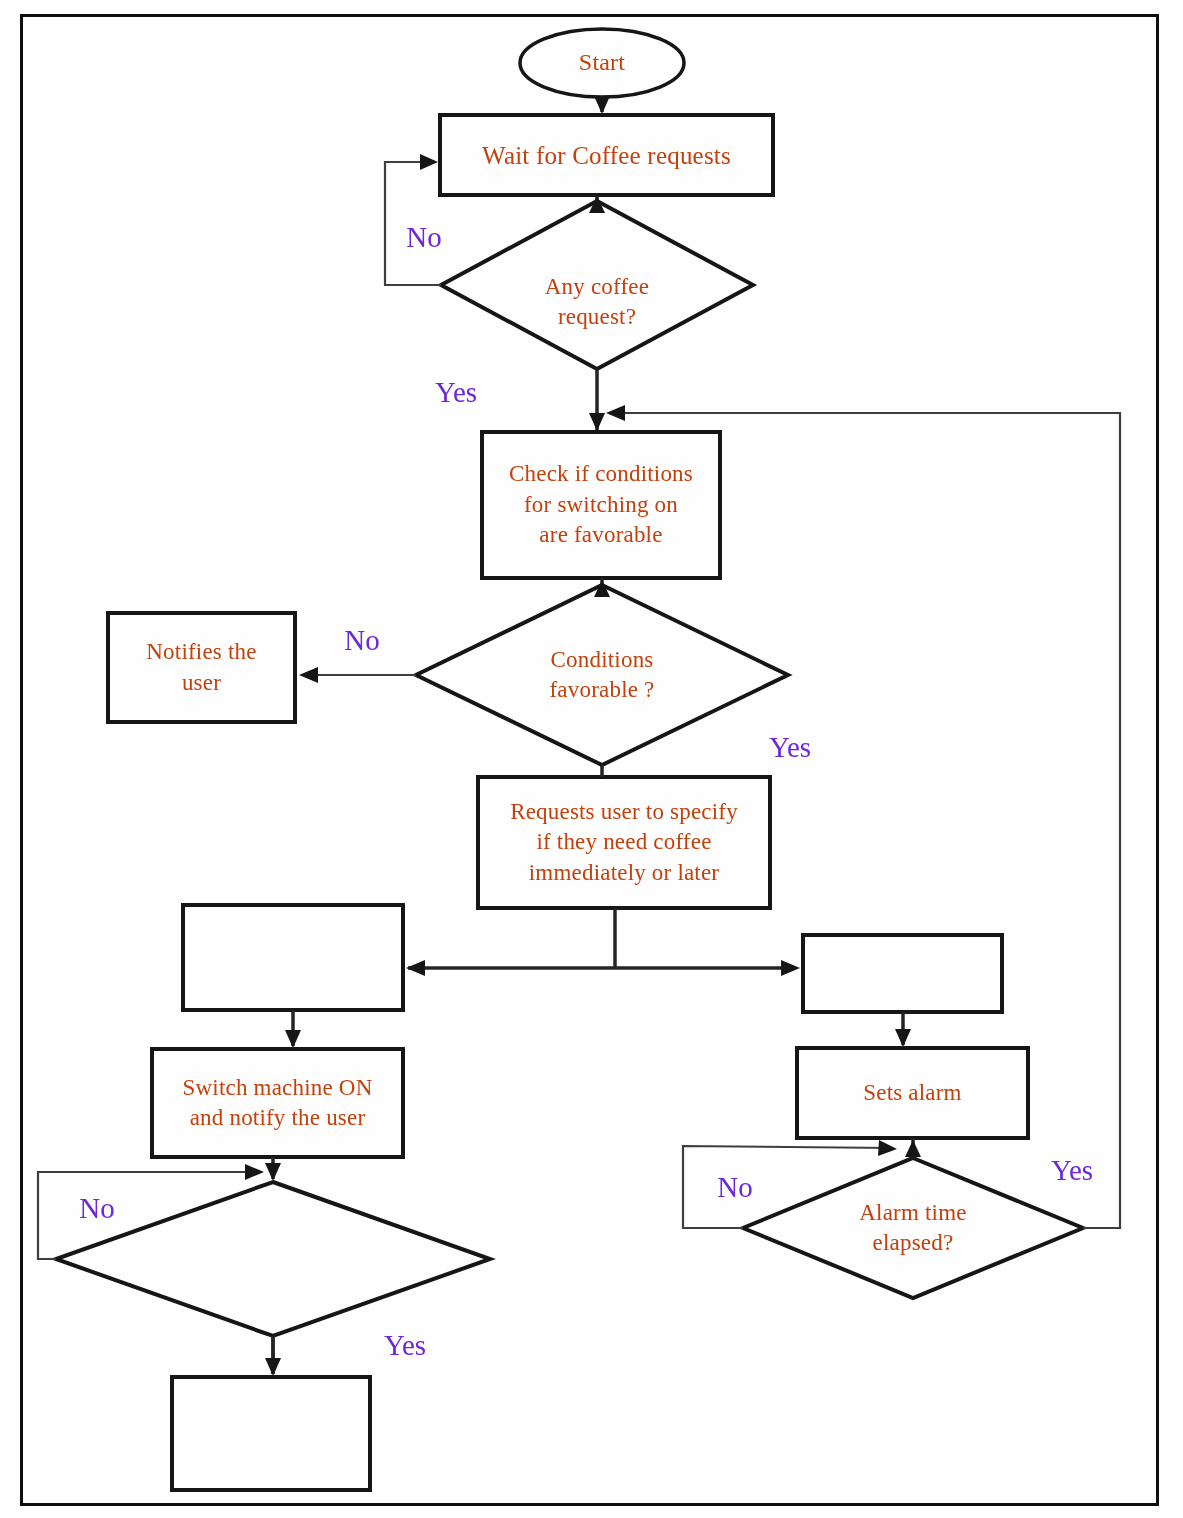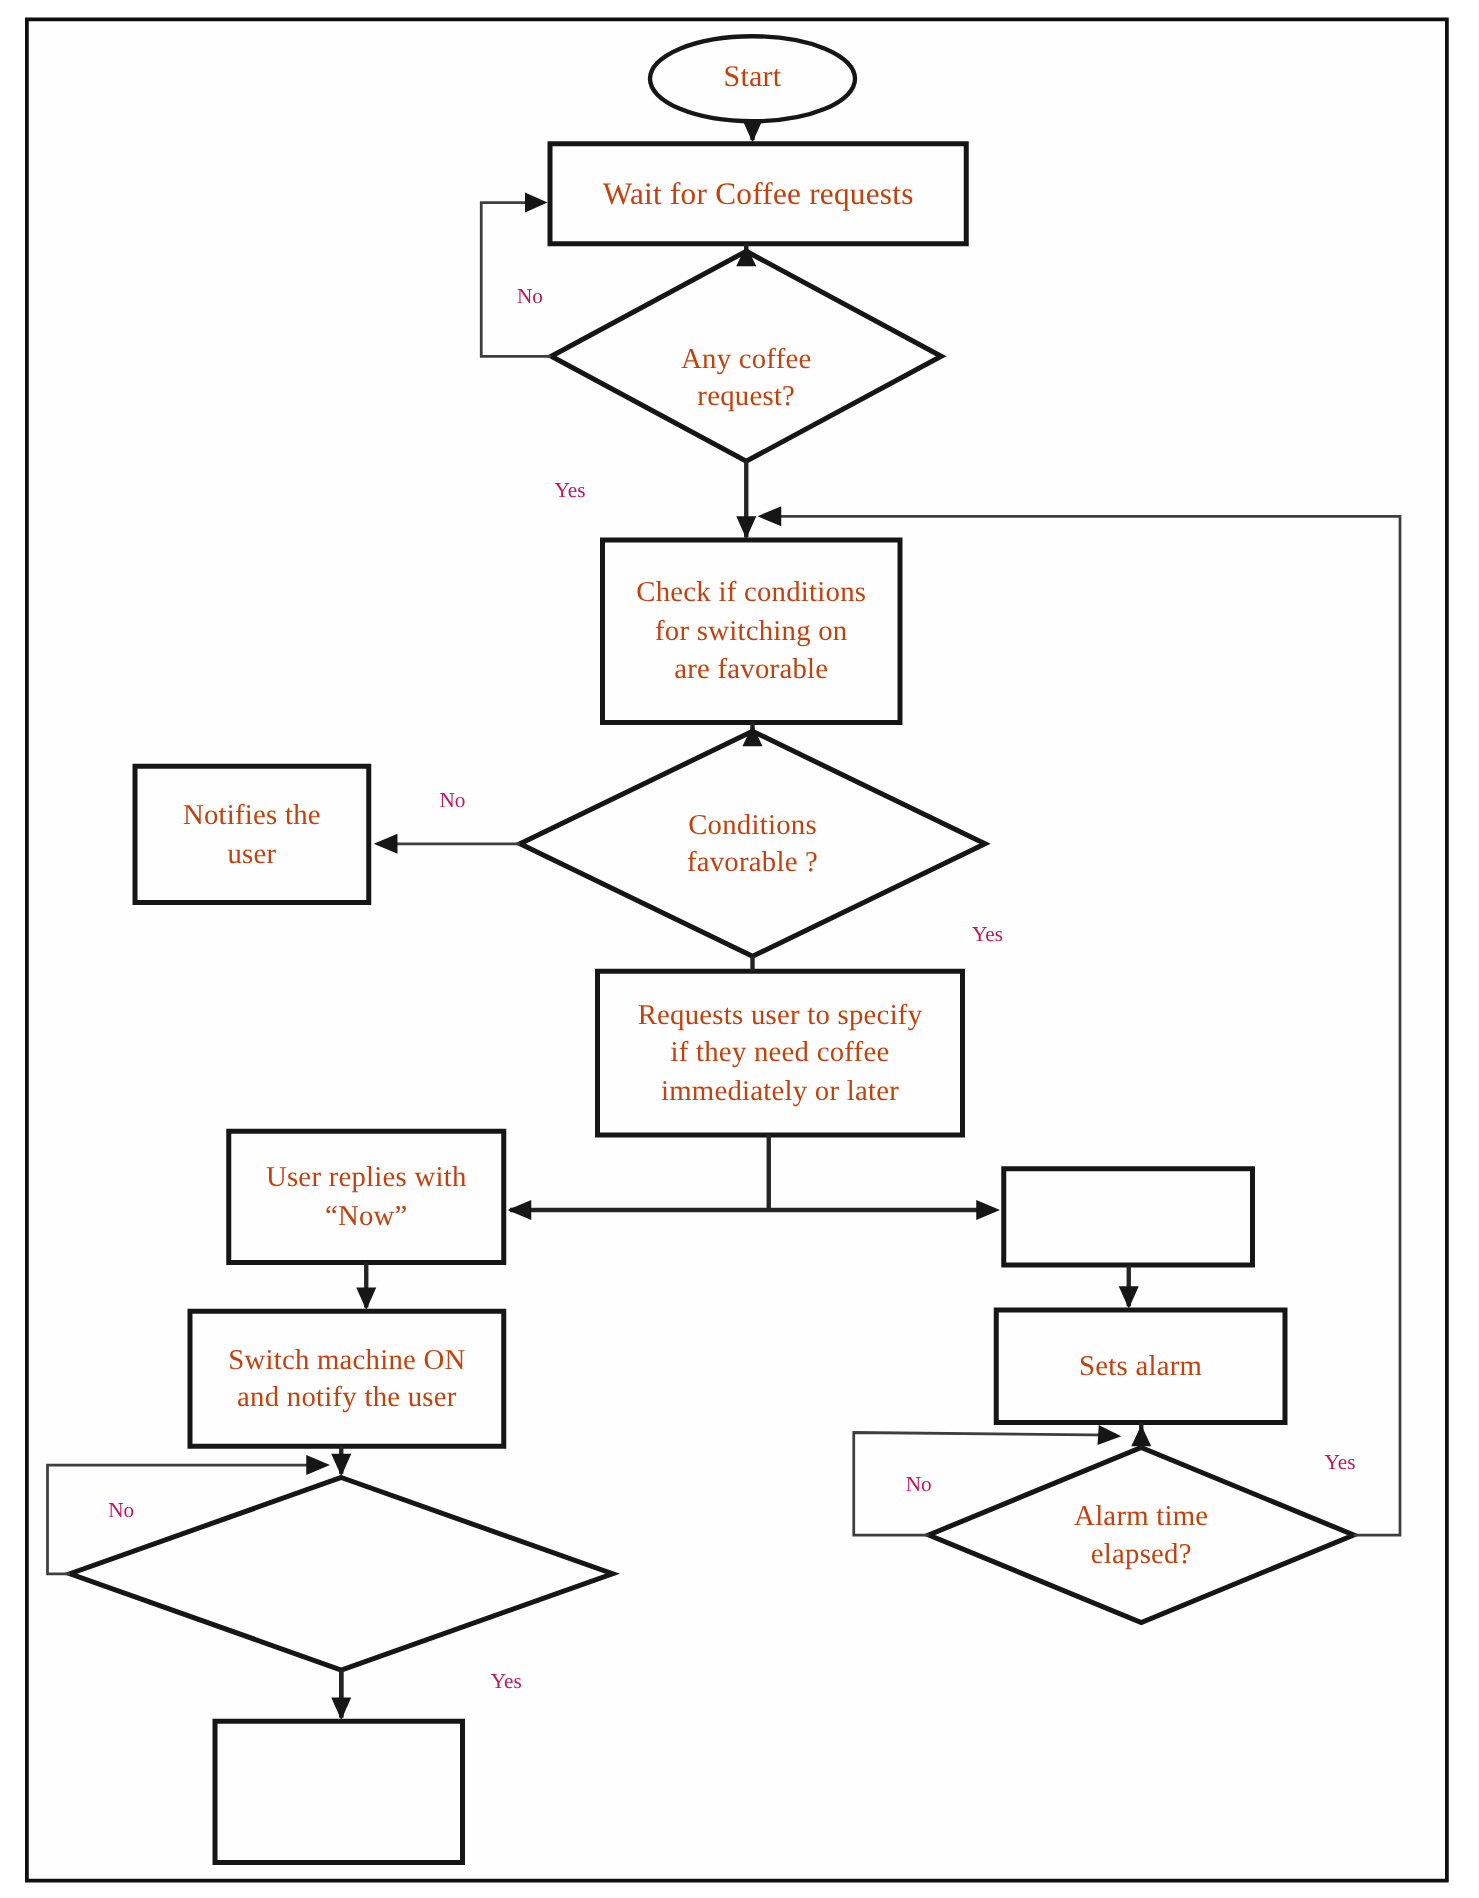--- a/index.html
+++ b/index.html
@@ -6,22 +6,22 @@
   body{width:1183px;height:1518px;position:relative;font-family:"Liberation Serif","DejaVu Serif",serif;}
   #stage{position:absolute;left:0;top:0;width:1183px;height:1518px;background:#ffffff;}
   #frame{position:absolute;left:20px;top:14px;width:1133px;height:1486px;border:3px solid #0f0f0f;background:#fefefe;}
   svg#wires{position:absolute;left:0;top:0;width:1183px;height:1518px;}
   .node-label{
     position:absolute;display:flex;align-items:center;justify-content:center;
     text-align:center;white-space:pre-line;color:#c2410c;font-size:23px;line-height:1.32;
     letter-spacing:.2px;
   }
   .edge-label{
-    position:absolute;transform:translate(-50%,-50%);color:#be185d;
-    font-size:17px;line-height:1;white-space:nowrap;text-align:center;
+    position:absolute;transform:translate(-50%,-50%);color:#6d28d9;
+    font-size:29px;line-height:1;white-space:nowrap;text-align:center;
   }
 </style>
 </head>
 <body>
 
 <div id="stage">
   <div id="frame"></div>
 
   <svg id="wires" viewBox="0 0 1183 1518">
     <g fill="none" stroke="#161616" stroke-width="4">
@@ -118,22 +118,20 @@
   <div class="node-label" style="left:472px;top:601px;width:260px;height:148px">Conditions
 favorable ?</div>
 
   <div class="node-label" style="left:108px;top:613px;width:187px;height:109px">Notifies the
 user</div>
 
   <div class="node-label" style="left:478px;top:777px;width:292px;height:131px">Requests user to specify
 if they need coffee
 immediately or later</div>
 
-  <div class="node-label" style="left:183px;top:905px;width:220px;height:105px">User replies with
-“Now”</div>
 
 
   <div class="node-label" style="left:152px;top:1049px;width:251px;height:108px">Switch machine ON
 and notify the user</div>
 
   <div class="node-label" style="left:797px;top:1048px;width:231px;height:90px">Sets alarm</div>
 
 
   <div class="node-label" style="left:783px;top:1164px;width:260px;height:128px">Alarm time
 elapsed?</div>

